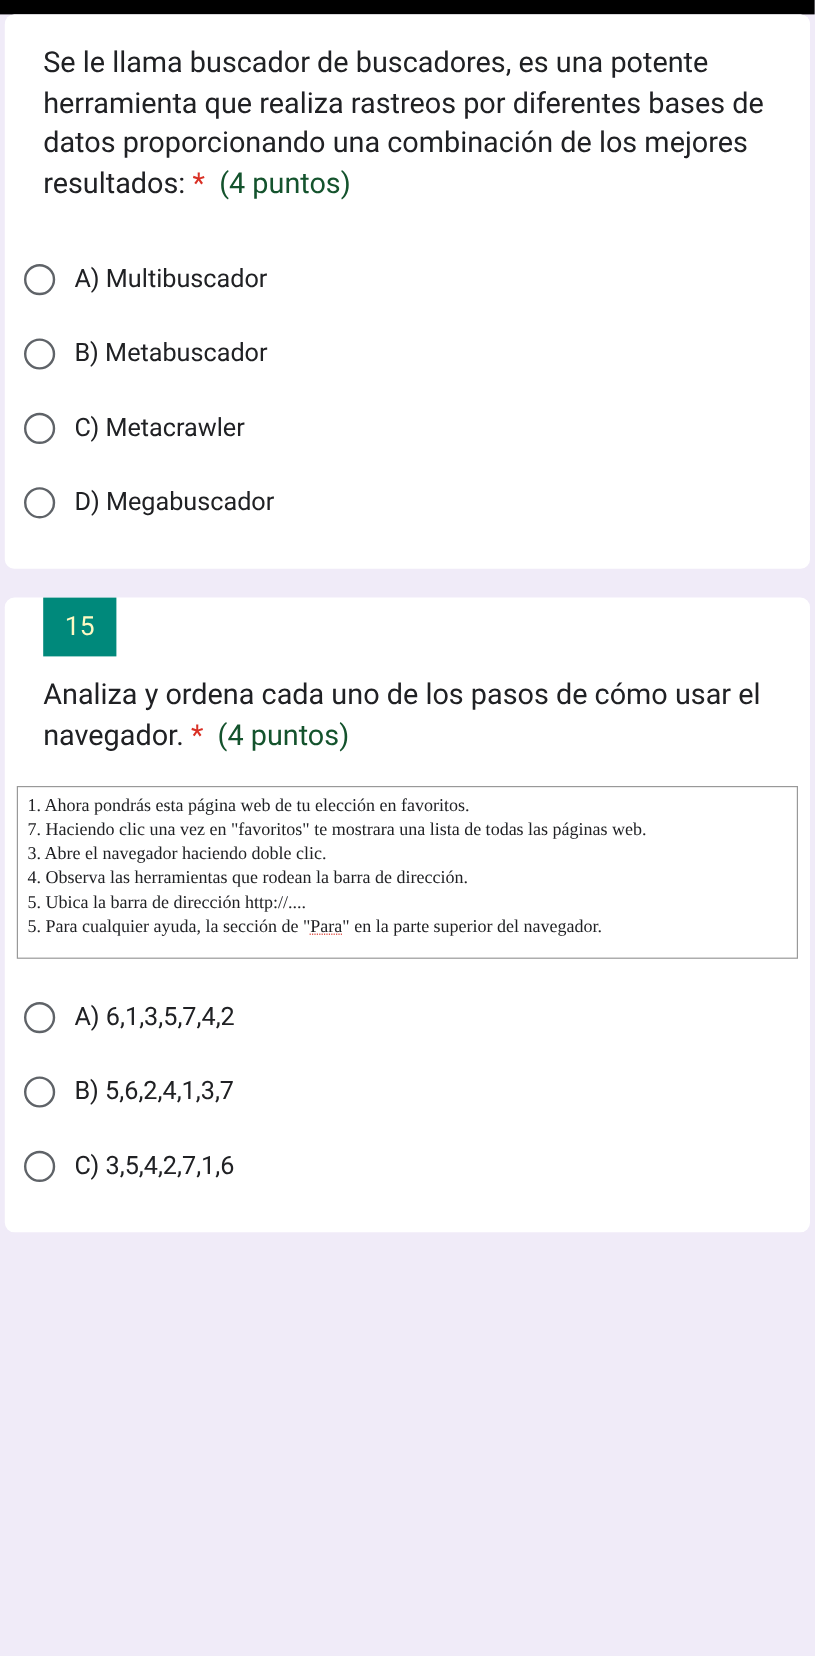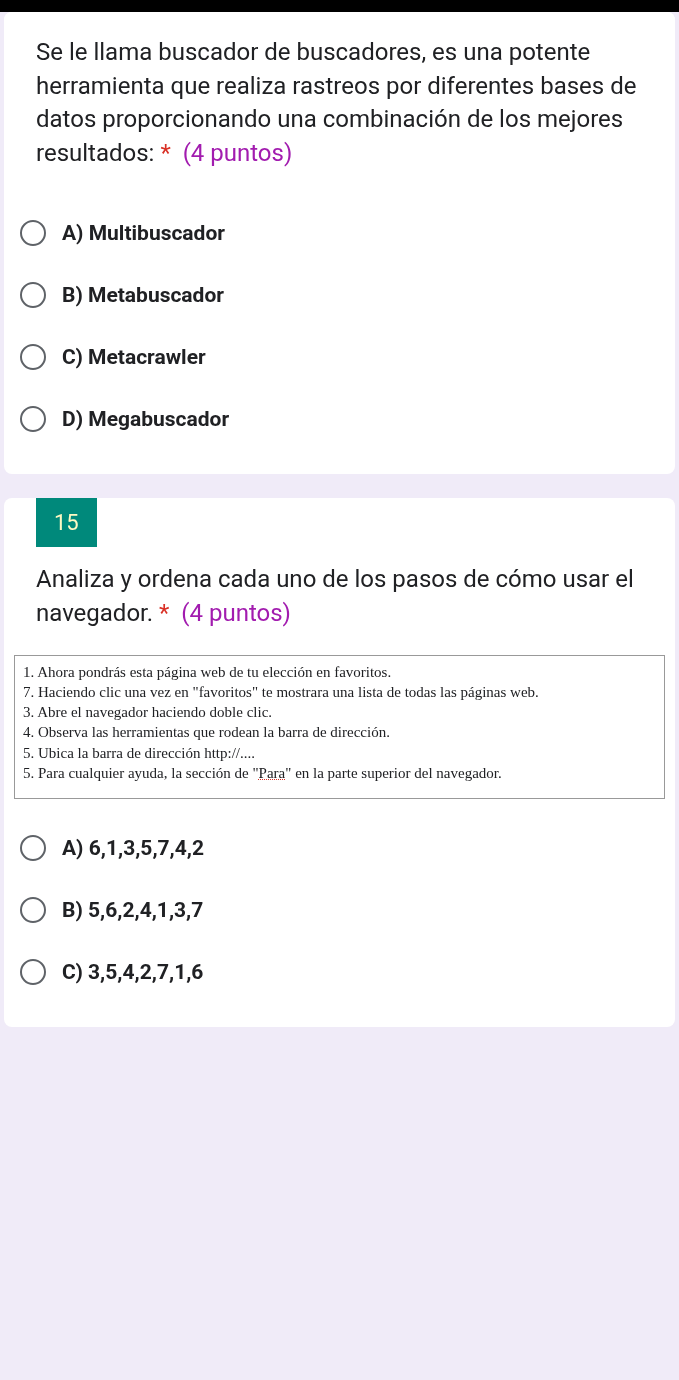--- a/index.html
+++ b/index.html
@@ -27,31 +27,30 @@
   .question-text {
     font-size: 24px;
     line-height: 1.4;
     color: #202124;
     font-weight: 400;
   }
   .required {
     color: #d93025;
   }
   .points {
-    color: #a21caf;
+    color: #14532d;
   }
   .options {
     padding: 8px 0 24px 0;
   }
   .option-row {
     display: flex;
     align-items: center;
     padding: 18px 16px;
     cursor: pointer;
-    font-weight: bold;
   }
   .radio {
     width: 26px;
     height: 26px;
     border: 2px solid #5f6368;
     border-radius: 50%;
     flex-shrink: 0;
     margin-right: 16px;
   }
   .option-label {

